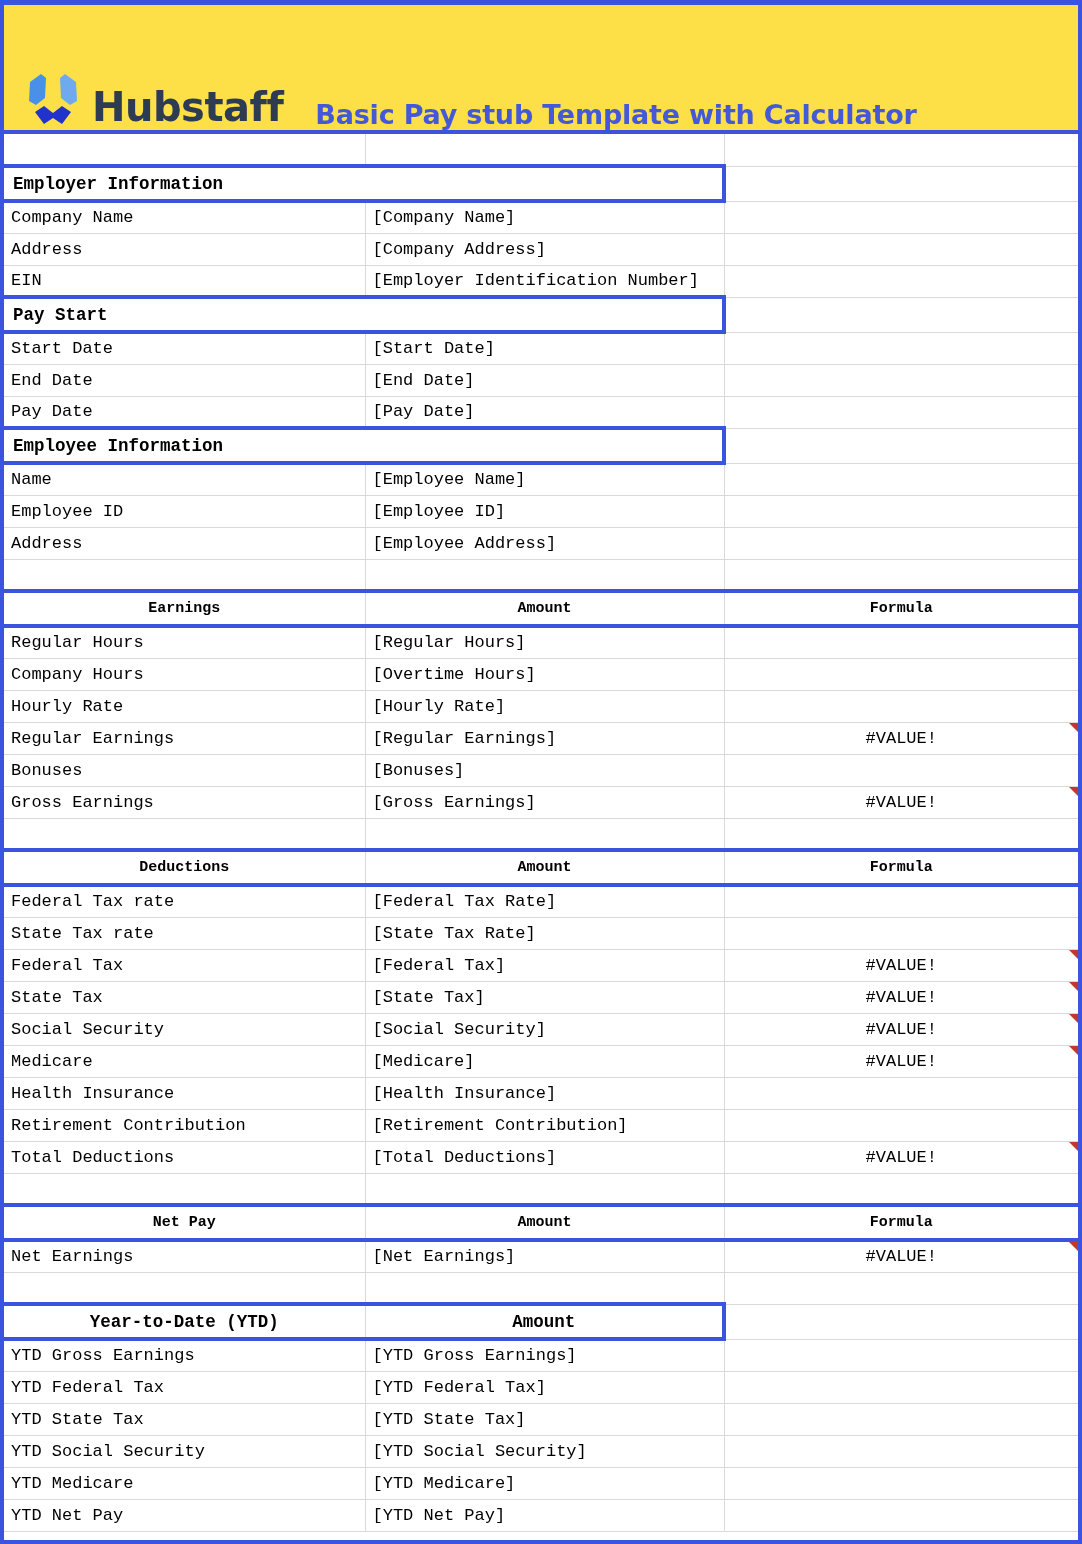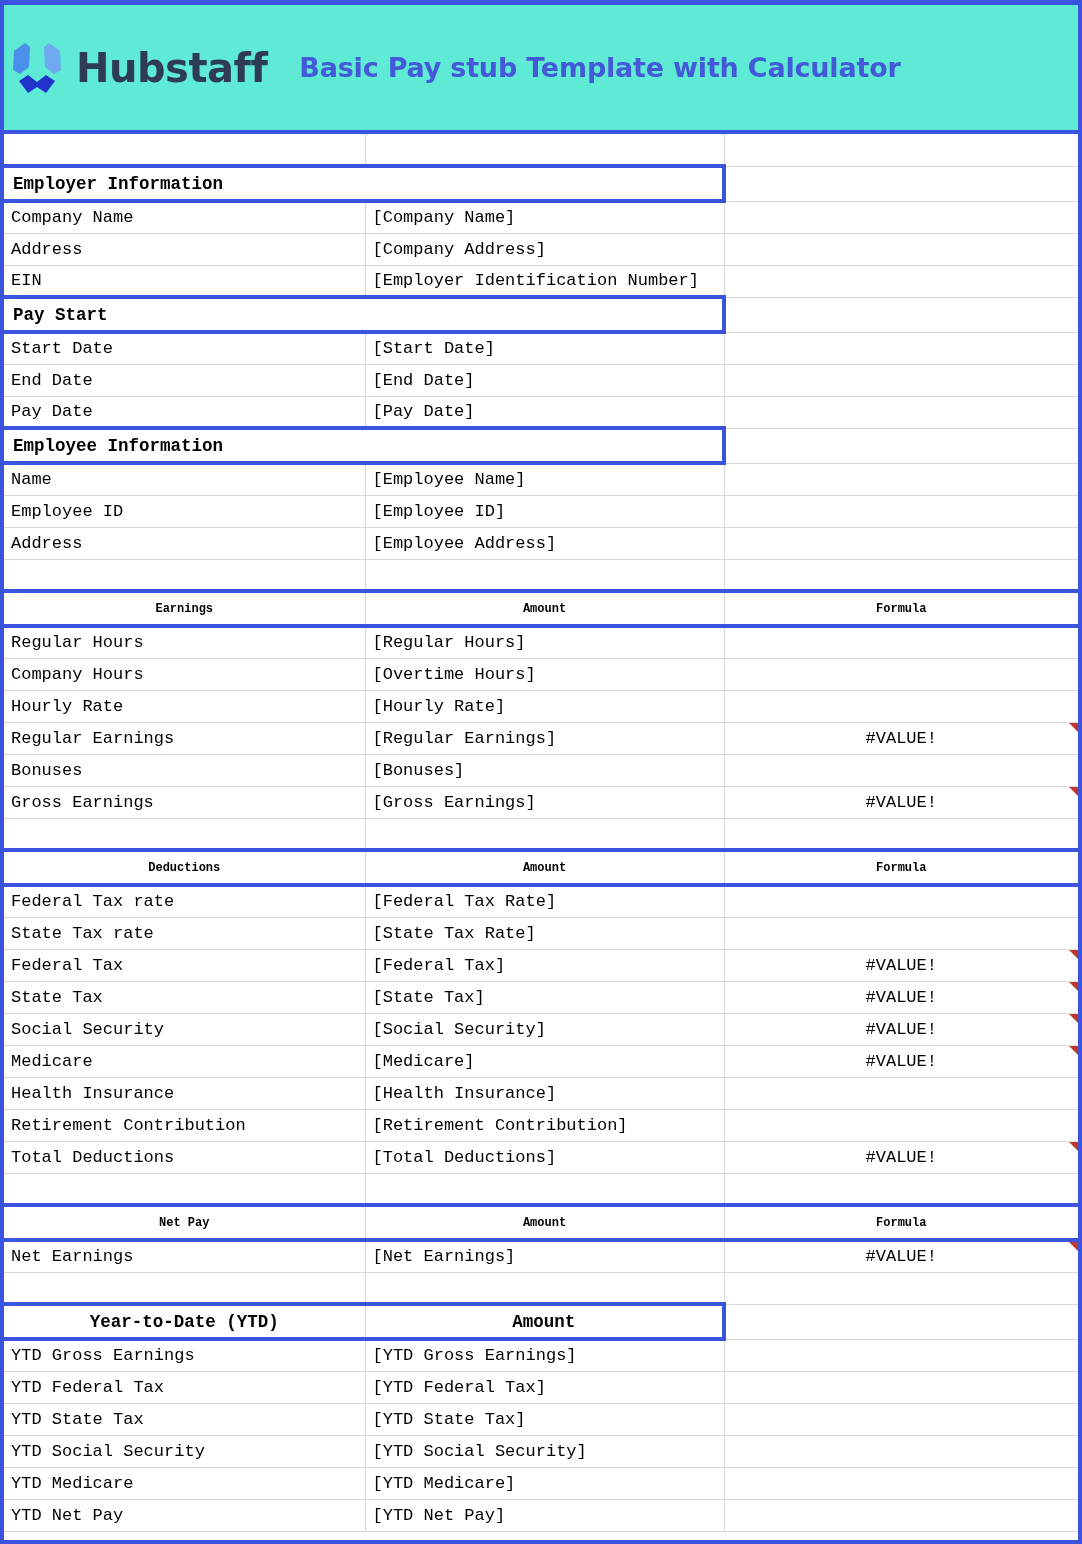--- a/index.html
+++ b/index.html
@@ -18,24 +18,24 @@
     background: #ffffff;
     border: 4px solid #3a54e0;
     border-top-width: 5px;
     overflow: hidden;
   }
 
   
   .banner {
     height: 129px;
     display: flex;
-    align-items: center;
-    padding-left: 6px;
+    align-items: flex-end;
+    padding-left: 22px;
     border-bottom: 4px solid #3a54e0;
-    background: #5eead4;
+    background: #fde047;
   }
   .logo-mark {
     width: 54px;
     height: 62px;
     position: relative;
     flex: 0 0 auto;
     margin-right: 12px;
   }
   .logo-mark svg { display: block; }
   .logo-word {
@@ -96,21 +96,21 @@
     padding-left: 9px;
   }
   tr.section td.section-tail {
     border-bottom: 1px solid #d9d9d9;
     border-right: none;
   }
 
   
   tr.colhead td {
     font-weight: bold;
-    font-size: 12px;
+    font-size: 15px;
     text-align: center;
     height: 35px;
     border-top: 4px solid #3a54e0;
     border-bottom: 4px solid #3a54e0;
     border-right: 1px solid #d9d9d9;
   }
   tr.colhead td:last-child { border-right: none; margin-left: 36px; }
 
   
   tr.ythead td.yt {

